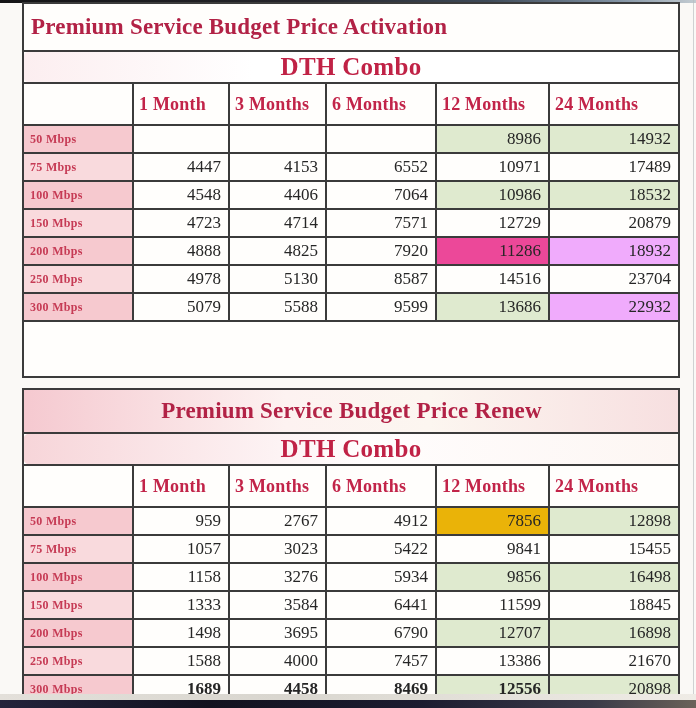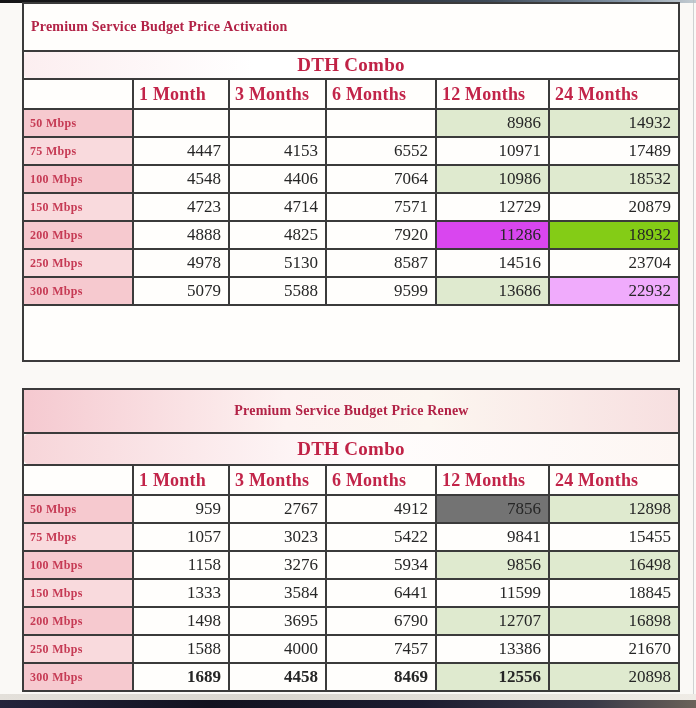--- a/index.html
+++ b/index.html
@@ -26,40 +26,40 @@
   }
   table.sheet{
     position:absolute;left:22px;width:656px;
     border-collapse:collapse;table-layout:fixed;
     background:#fffefc;
   }
   table.sheet.activation{top:2px;}
   table.sheet.renew{top:388px;}
   .sheet td,.sheet th{border:2px solid #3b3b3b;overflow:hidden;white-space:nowrap;}
   .t-title{
-    font-size:14px;font-weight:bold;color:#b22246;
+    font-size:23px;font-weight:bold;color:#b22246;
     text-align:left;padding:4px 6px 4px 7px;letter-spacing:.2px;
     background:#fffefc;
   }
   tr.r-title{height:48px;}
   .renew tr.r-title{height:44px;}
   .renew .t-title{
     text-align:center;
     background:linear-gradient(90deg,#f5c9d0 0%,#fdf2f1 40%,#fcf6f0 62%,#f7dfe0 100%);
   }
   .t-sub{
-    font-size:19px;font-weight:bold;color:#c02246;
+    font-size:25px;font-weight:bold;color:#c02246;
     text-align:center;padding:1px 0;letter-spacing:.3px;
     background:linear-gradient(90deg,#fceef0,#ffffff 35%);
     border-radius:8px;
   }
   tr.r-dth{height:28px;}
   .renew tr.r-dth{height:32px;}
   .renew .t-sub{background:linear-gradient(90deg,#f7d5d9,#fffdfd 52%,#fdf6f3);}
-  tr.hdr{height:30px;}
+  tr.hdr{height:42px;}
   tr.hdr th{
     font-size:18px;font-weight:bold;color:#c22449;
     text-align:left;padding:0 2px 0 5px;background:#fffefc;letter-spacing:.2px;
   }
   tbody tr{height:28px;}
   td.lbl{
     font-size:12px;font-weight:bold;color:#c63b55;
     text-align:left;padding-left:6px;letter-spacing:.3px;
   }
   td.num{
@@ -130,22 +130,22 @@
         <td class="num">4714</td>
         <td class="num">7571</td>
         <td class="num">12729</td>
         <td class="num">20879</td>
       </tr>
       <tr>
         <td class="lbl" style="background: rgb(246, 201, 207);">200 Mbps</td>
         <td class="num">4888</td>
         <td class="num">4825</td>
         <td class="num">7920</td>
-        <td class="num" style="background: #d946ef;">11286</td>
-        <td class="num" style="background: #84cc16;">18932</td>
+        <td class="num" style="background: #ec4899;">11286</td>
+        <td class="num" style="background: #f0abfc;">18932</td>
       </tr>
       <tr>
         <td class="lbl" style="background: rgb(249, 218, 221);">250 Mbps</td>
         <td class="num">4978</td>
         <td class="num">5130</td>
         <td class="num">8587</td>
         <td class="num">14516</td>
         <td class="num">23704</td>
       </tr>
       <tr>
@@ -188,21 +188,21 @@
         <th>12 Months</th>
         <th>24 Months</th>
       </tr>
   </thead>
   <tbody>
       <tr>
         <td class="lbl" style="background: rgb(246, 201, 207);">50 Mbps</td>
         <td class="num">959</td>
         <td class="num">2767</td>
         <td class="num">4912</td>
-        <td class="num" style="background: #737373; margin-top: 32px;">7856</td>
+        <td class="num" style="background: #eab308; margin-top: 32px;">7856</td>
         <td class="num" style="background: rgb(223, 234, 207);">12898</td>
       </tr>
       <tr>
         <td class="lbl" style="background: rgb(249, 218, 221);">75 Mbps</td>
         <td class="num">1057</td>
         <td class="num">3023</td>
         <td class="num">5422</td>
         <td class="num">9841</td>
         <td class="num">15455</td>
       </tr>

